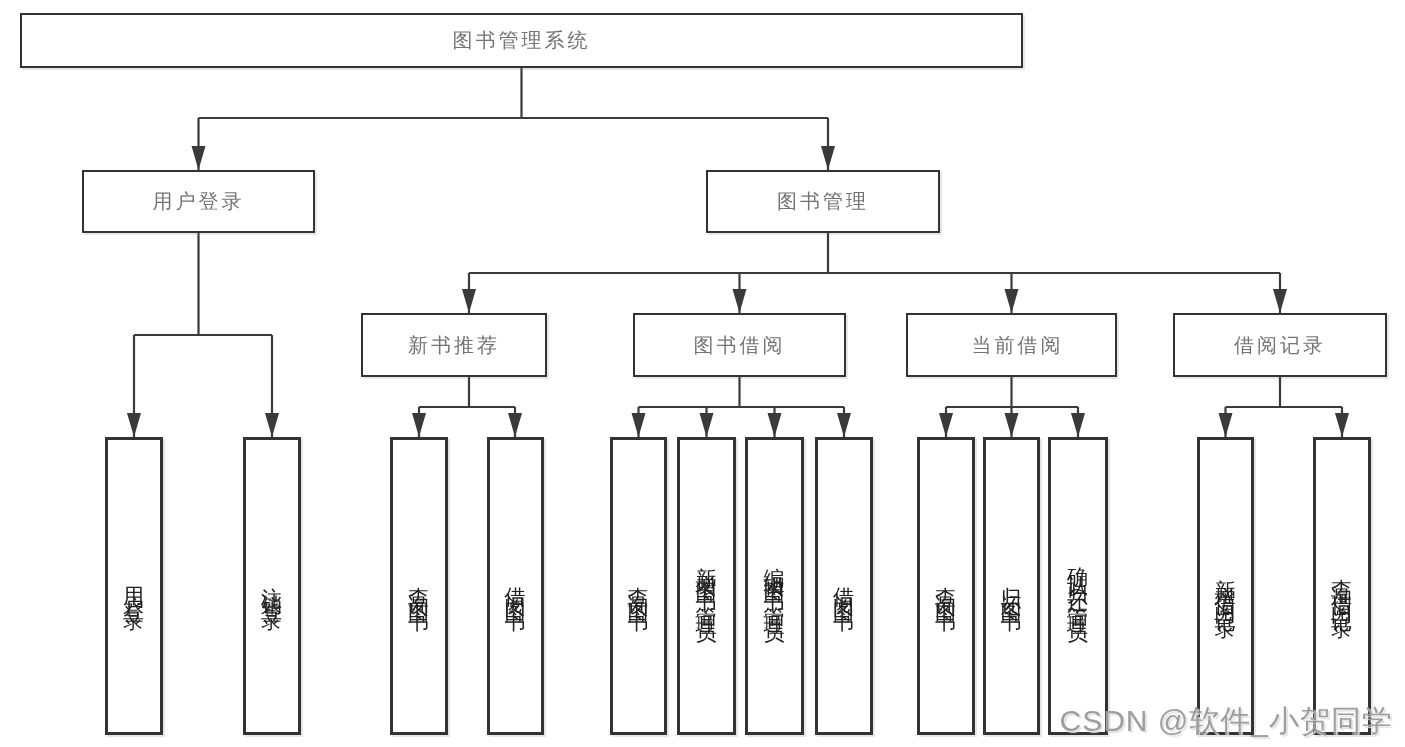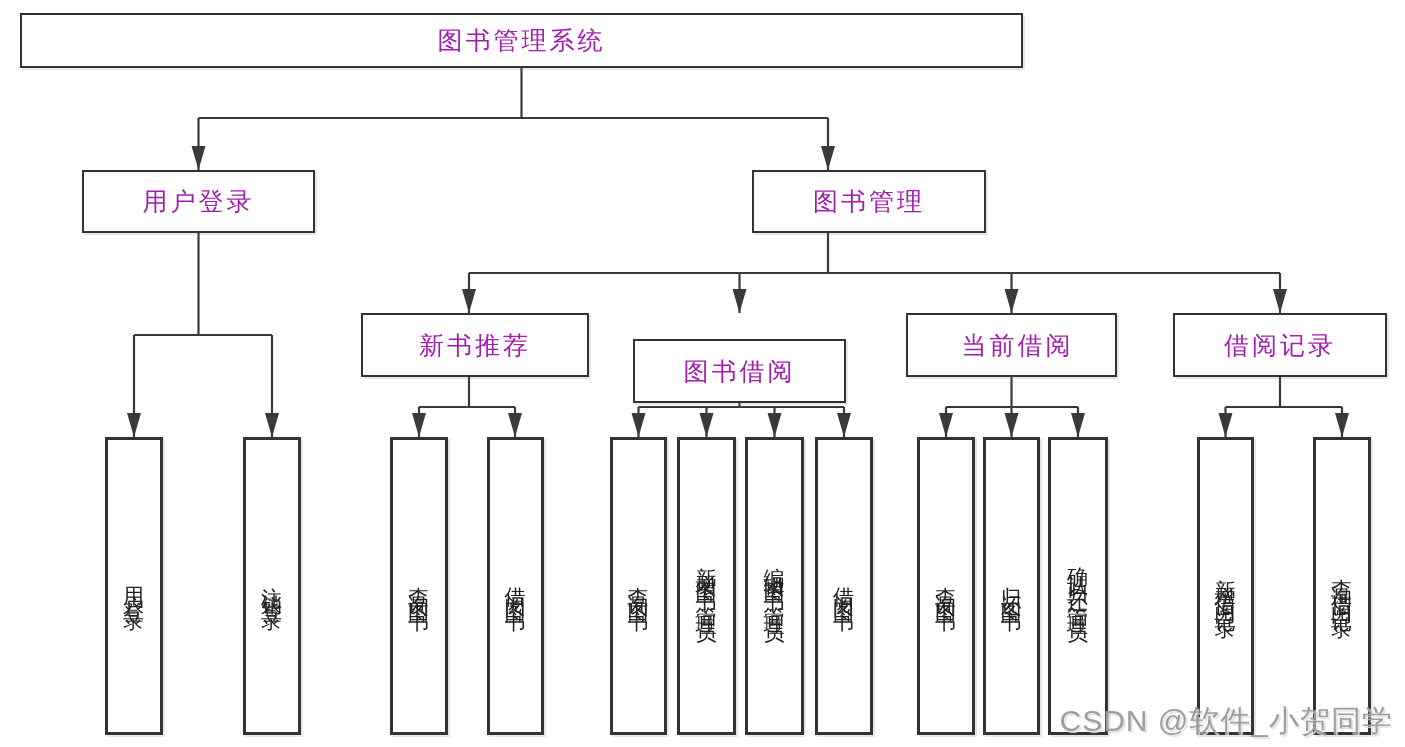--- a/index.html
+++ b/index.html
@@ -31,23 +31,23 @@
     z-index: 2;
   }
   .hbox {
     border: 2.5px solid #333333;
     box-shadow: 2px 2px 0 rgba(120,120,120,0.18);
   }
   .hbox.root {
     border-width: 2px;
   }
   .hbox span {
-    font-size: 25px;
+    font-size: 20px;
     letter-spacing: 3px;
-    color: #a21caf;
+    color: #737373;
     white-space: nowrap;
   }
   .vbox {
     border: 3px solid #333333;
     box-shadow: 2px 2px 0 rgba(120,120,120,0.18);
   }
   .vbox span {
     writing-mode: vertical-rl;
     text-orientation: mixed;
     font-size: 21px;
@@ -112,28 +112,28 @@
     </g>
   </svg>
 
   <div class="hbox root" style="left:20px; top:13px; width:1003px; height:55px;">
     <span>图书管理系统</span>
   </div>
 
   <div class="hbox" style="left:82px; top:170px; width:233px; height:63px;">
     <span>用户登录</span>
   </div>
-  <div class="hbox" style="left:752px; top:170px; width:234px; height:63px;">
+  <div class="hbox" style="left:706px; top:170px; width:234px; height:63px;">
     <span>图书管理</span>
   </div>
 
-  <div class="hbox" style="left:361px; top:313px; width:228px; height:64px;">
+  <div class="hbox" style="left:361px; top:313px; width:186px; height:64px;">
     <span>新书推荐</span>
   </div>
-  <div class="hbox" style="left:633px; top:313px; width:213px; height:64px;margin-top:26px;">
+  <div class="hbox" style="left:633px; top:313px; width:213px; height:64px;">
     <span>图书借阅</span>
   </div>
   <div class="hbox" style="left:906px; top:313px; width:211px; height:64px;padding-left:12px;">
     <span>当前借阅</span>
   </div>
   <div class="hbox" style="left:1173px; top:313px; width:214px; height:64px;">
     <span>借阅记录</span>
   </div>
 
   <div class="vbox" style="left:105px; top:437px; width:58px; height:298px;">

